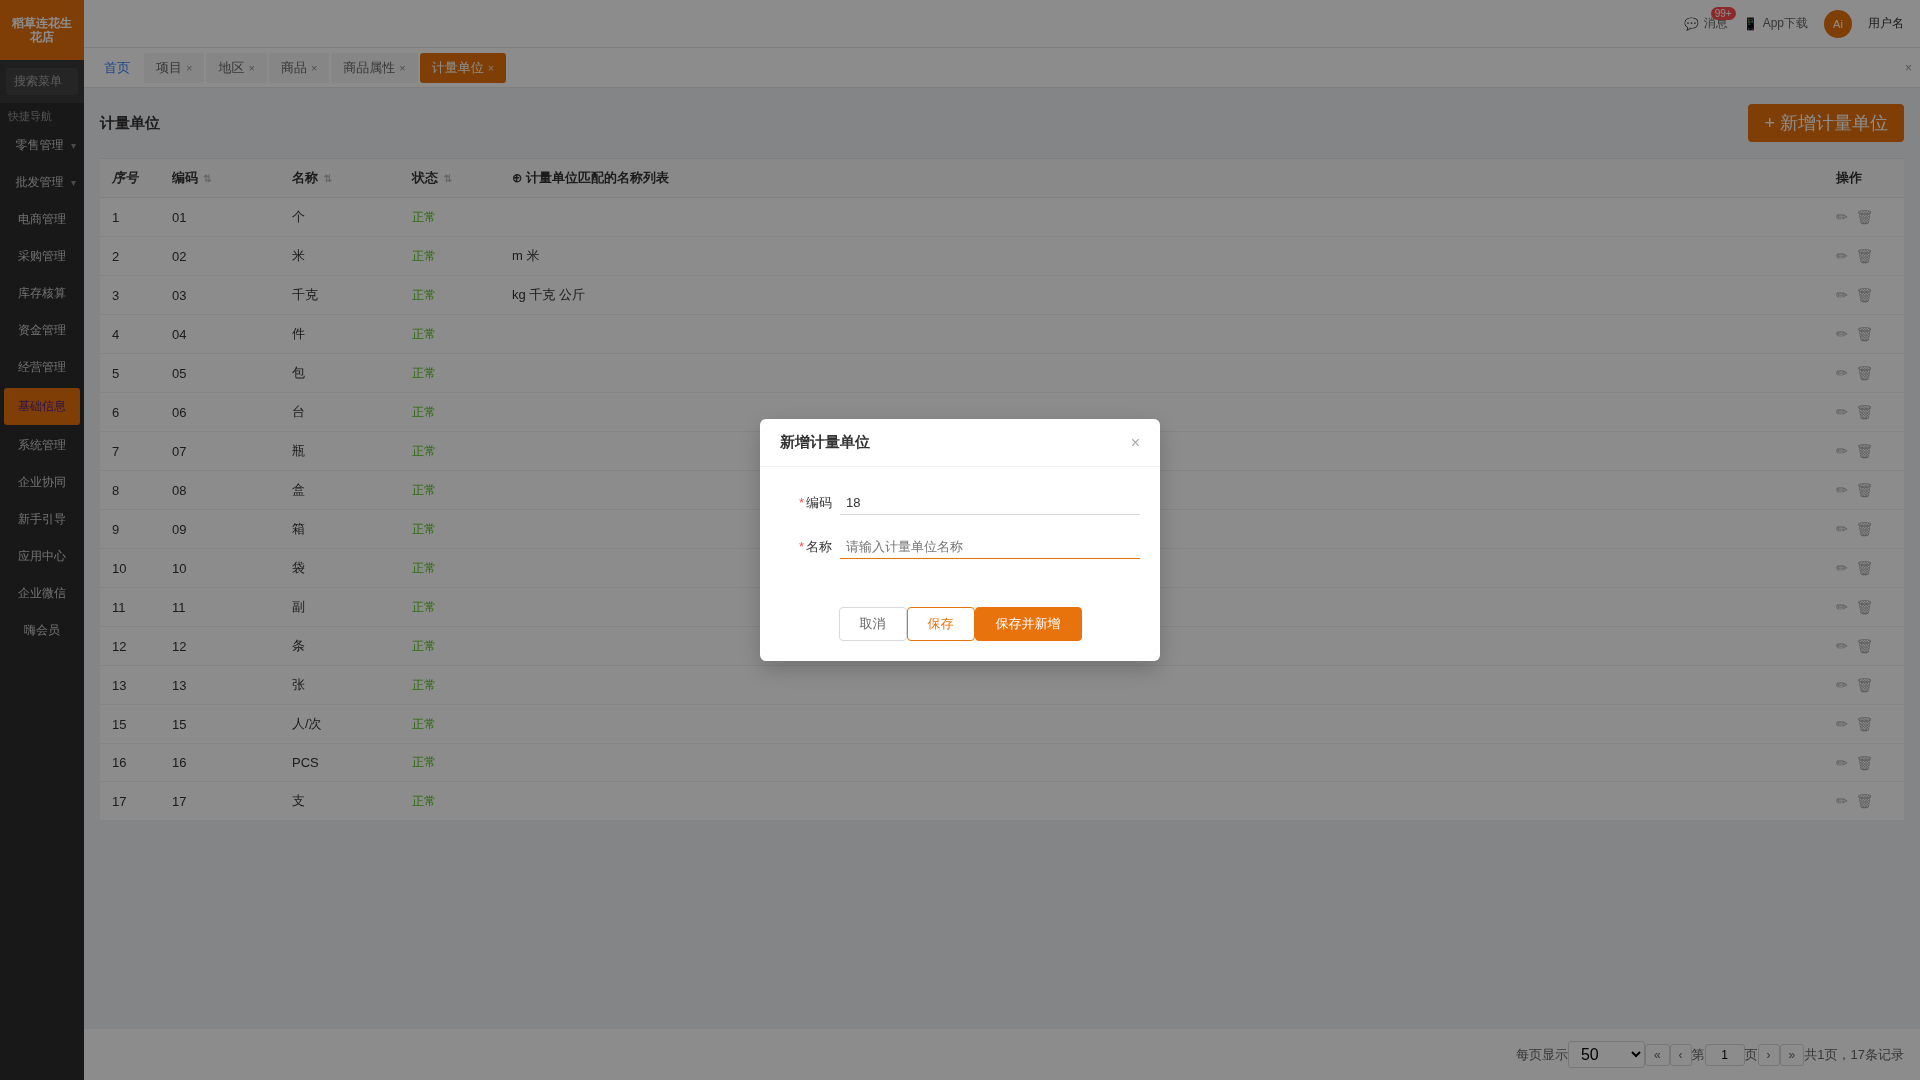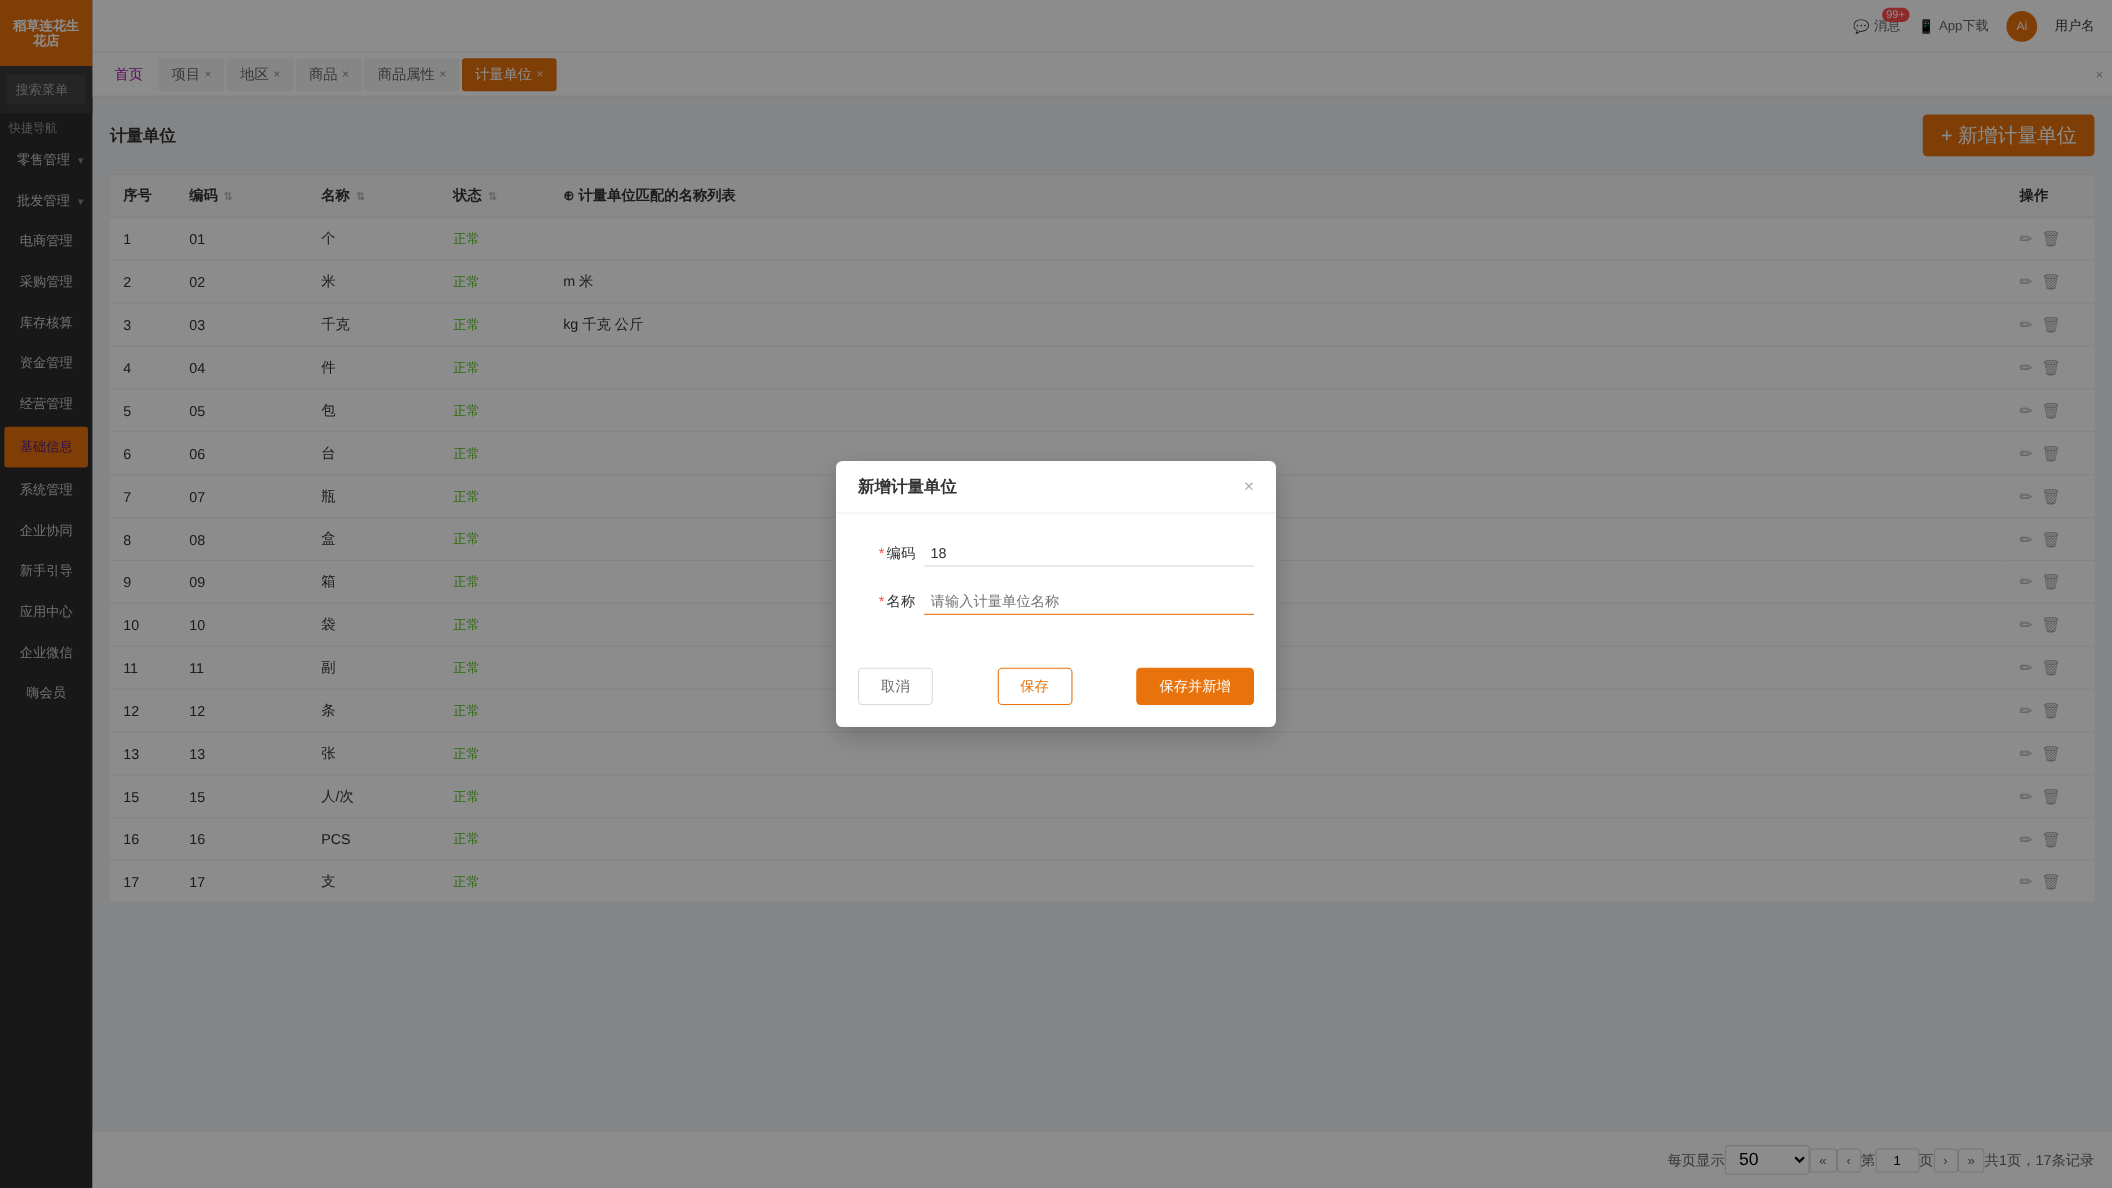--- a/index.html
+++ b/index.html
@@ -24,21 +24,21 @@
     .top-header { background: #fff; height: 48px; display: flex; align-items: center; justify-content: flex-end; padding: 0 16px; border-bottom: 1px solid #e8e8e8; flex-shrink: 0; }
     .header-actions { display: flex; align-items: center; gap: 16px; }
     .header-badge-btn { display: flex; align-items: center; gap: 4px; color: #666; font-size: 12px; cursor: pointer; position: relative; }
     .badge { background: #ff4d4f; color: white; font-size: 10px; border-radius: 8px; padding: 1px 4px; position: absolute; top: -8px; right: -8px; }
     .header-avatar { width: 28px; height: 28px; background: #e8720c; border-radius: 50%; display: flex; align-items: center; justify-content: center; color: white; font-size: 11px; cursor: pointer; }
     .header-username { color: #333; font-size: 12px; cursor: pointer; }
 
     
     .tabs-bar { background: #fff; height: 40px; display: flex; align-items: center; padding: 0 8px; border-bottom: 1px solid #e8e8e8; flex-shrink: 0; gap: 2px; }
     .tab { display: flex; align-items: center; gap: 4px; padding: 6px 12px; border-radius: 3px; font-size: 13px; cursor: pointer; color: #666; white-space: nowrap; }
-    .tab.home { background: #fff; color: #a21caf; }
+    .tab.home { background: #fff; color: #3b82f6; }
     .tab.active { background: #e8720c; color: white; }
     .tab:not(.home):not(.active) { background: #f5f5f5; color: #666; }
     .tab-close { font-size: 11px; cursor: pointer; opacity: 0.7; }
     .tabs-close-all { margin-left: auto; color: #999; font-size: 12px; cursor: pointer; }
 
     
     .page-content { flex: 1; padding: 16px; overflow: auto; position: relative; }
 
     
     .page-title-row { display: flex; align-items: center; justify-content: space-between; margin-bottom: 16px; }
@@ -67,26 +67,26 @@
     .dialog { background: white; border-radius: 6px; width: 400px; box-shadow: 0 8px 24px rgba(0,0,0,0.2); z-index: 101; }
     .dialog-header { display: flex; align-items: center; justify-content: space-between; padding: 14px 20px; border-bottom: 1px solid #f0f0f0; }
     .dialog-title { font-size: 15px; font-weight: 600; color: #333; }
     .dialog-close { color: #aaa; cursor: pointer; font-size: 16px; border: none; background: none; }
     .dialog-body { padding: 24px 20px 16px; }
     .form-row { display: flex; align-items: center; margin-bottom: 20px; }
     .form-label { width: 60px; text-align: right; color: #333; font-size: 13px; flex-shrink: 0; padding-right: 8px; }
     .form-label .required { color: #ff4d4f; margin-right: 2px; }
     .form-input { flex: 1; border: none; border-bottom: 1px solid #d9d9d9; padding: 4px 6px; font-size: 13px; outline: none; color: #333; }
     .form-input.active-border { border-bottom-color: #e8720c; }
-    .dialog-footer { display: flex; justify-content: space-between; gap: 12px; padding: 12px 20px 20px; }
+    .dialog-footer { display: flex; justify-content: center; padding: 12px 20px 20px; }
     .btn-cancel { border: 1px solid #d9d9d9; background: white; color: #666; padding: 7px 20px; border-radius: 4px; cursor: pointer; font-size: 13px; }
     .btn-save { background: white; border: 1px solid #e8720c; color: #e8720c; padding: 7px 20px; border-radius: 4px; cursor: pointer; font-size: 13px; }
     .btn-save-new { background: #e8720c; border: 1px solid #e8720c; color: white; padding: 7px 20px; border-radius: 4px; cursor: pointer; font-size: 13px; }
 
-    .col-seq { width: 60px; }
+    .col-seq { width: 60px; font-style: italic; }
     .col-code { width: 120px; font-family: Liberation Serif, serif; }
     .col-name { width: 120px; }
     .col-status { width: 100px; }
     .col-match { }
     .col-action { width: 80px; text-align: right; }
   </style>
 </head>
 <body>
 
 <div class="sidebar">

